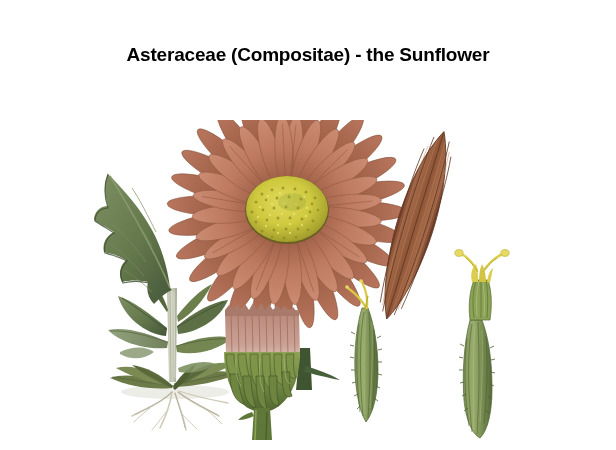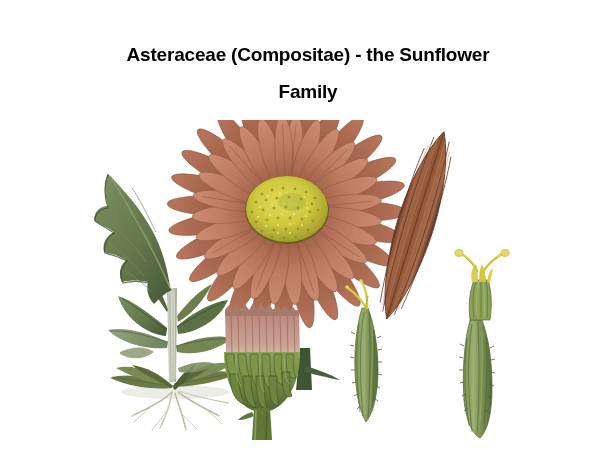--- a/index.html
+++ b/index.html
@@ -47,21 +47,20 @@
     display: block;
   }
 </style>
 </head>
 <body>
 
 <div id="slide">
 
   <div id="title-block">
     <div>Asteraceae (Compositae) - the Sunflower</div>
-    <div>Family</div>
   </div>
 
   <div id="illustration">
     <svg width="616" height="320" viewBox="0 0 616 320" xmlns="http://www.w3.org/2000/svg">
       <defs>
 
         <linearGradient id="gPetal" x1="0" y1="0" x2="0" y2="1">
           <stop offset="0%" stop-color="#cb8b72"></stop>
           <stop offset="45%" stop-color="#bd7a60"></stop>
           <stop offset="100%" stop-color="#95573f"></stop>

